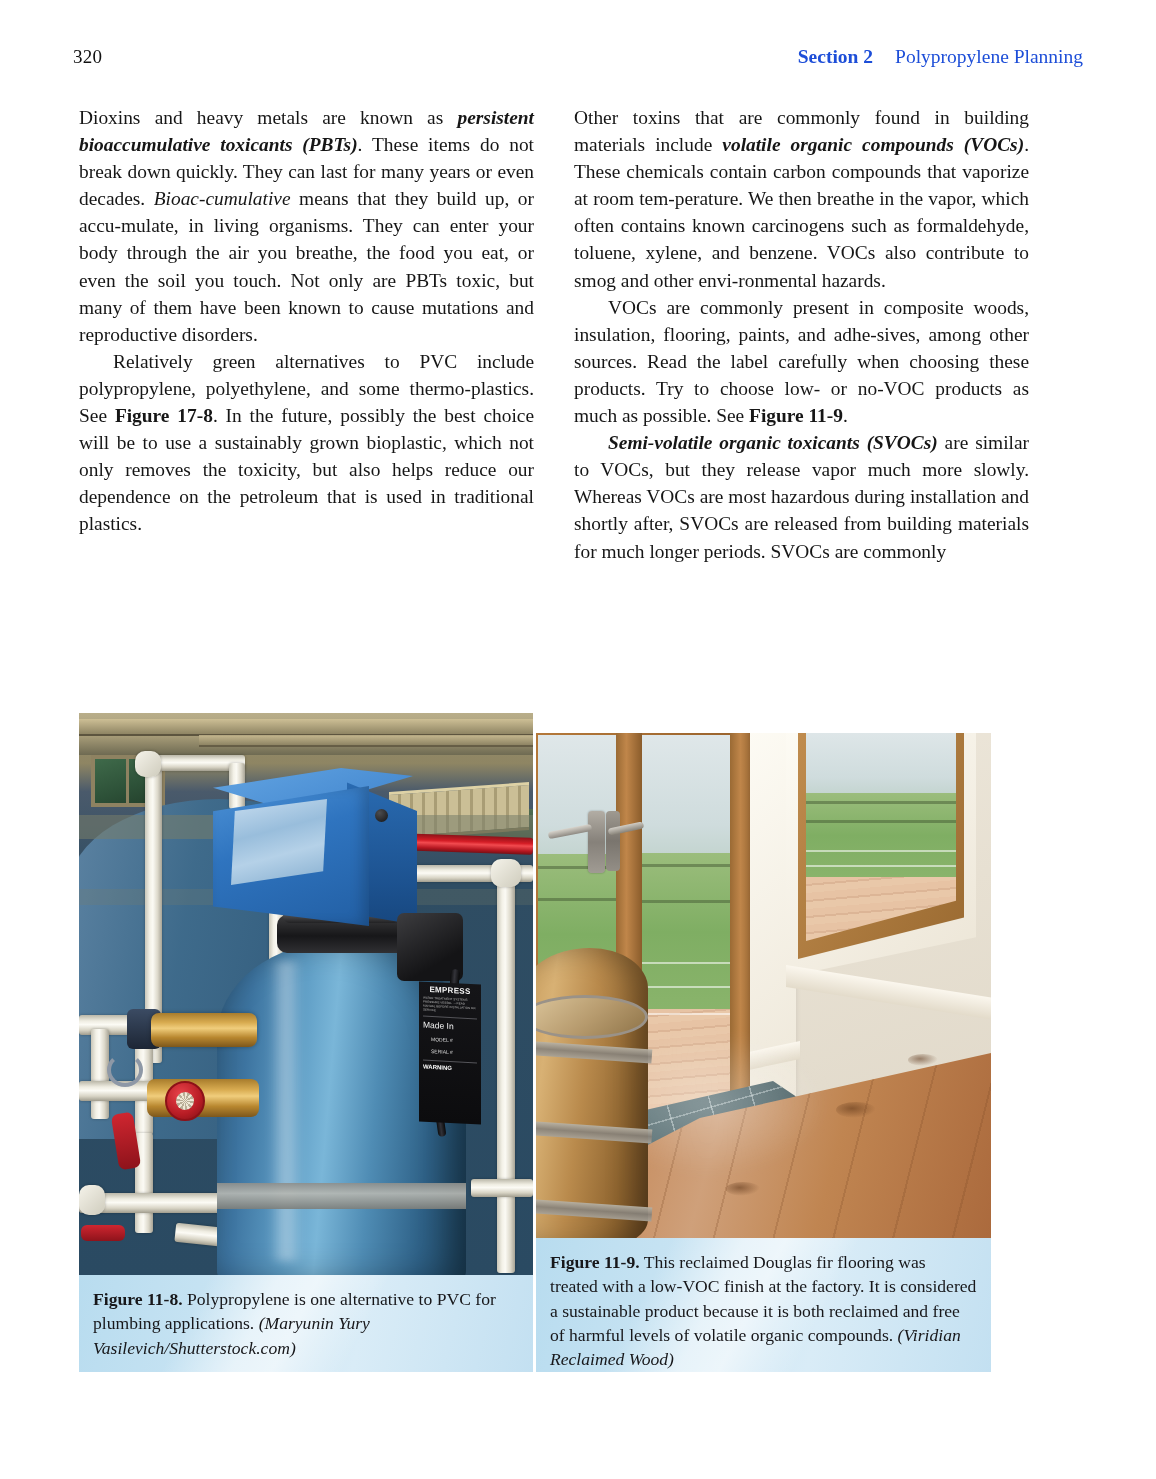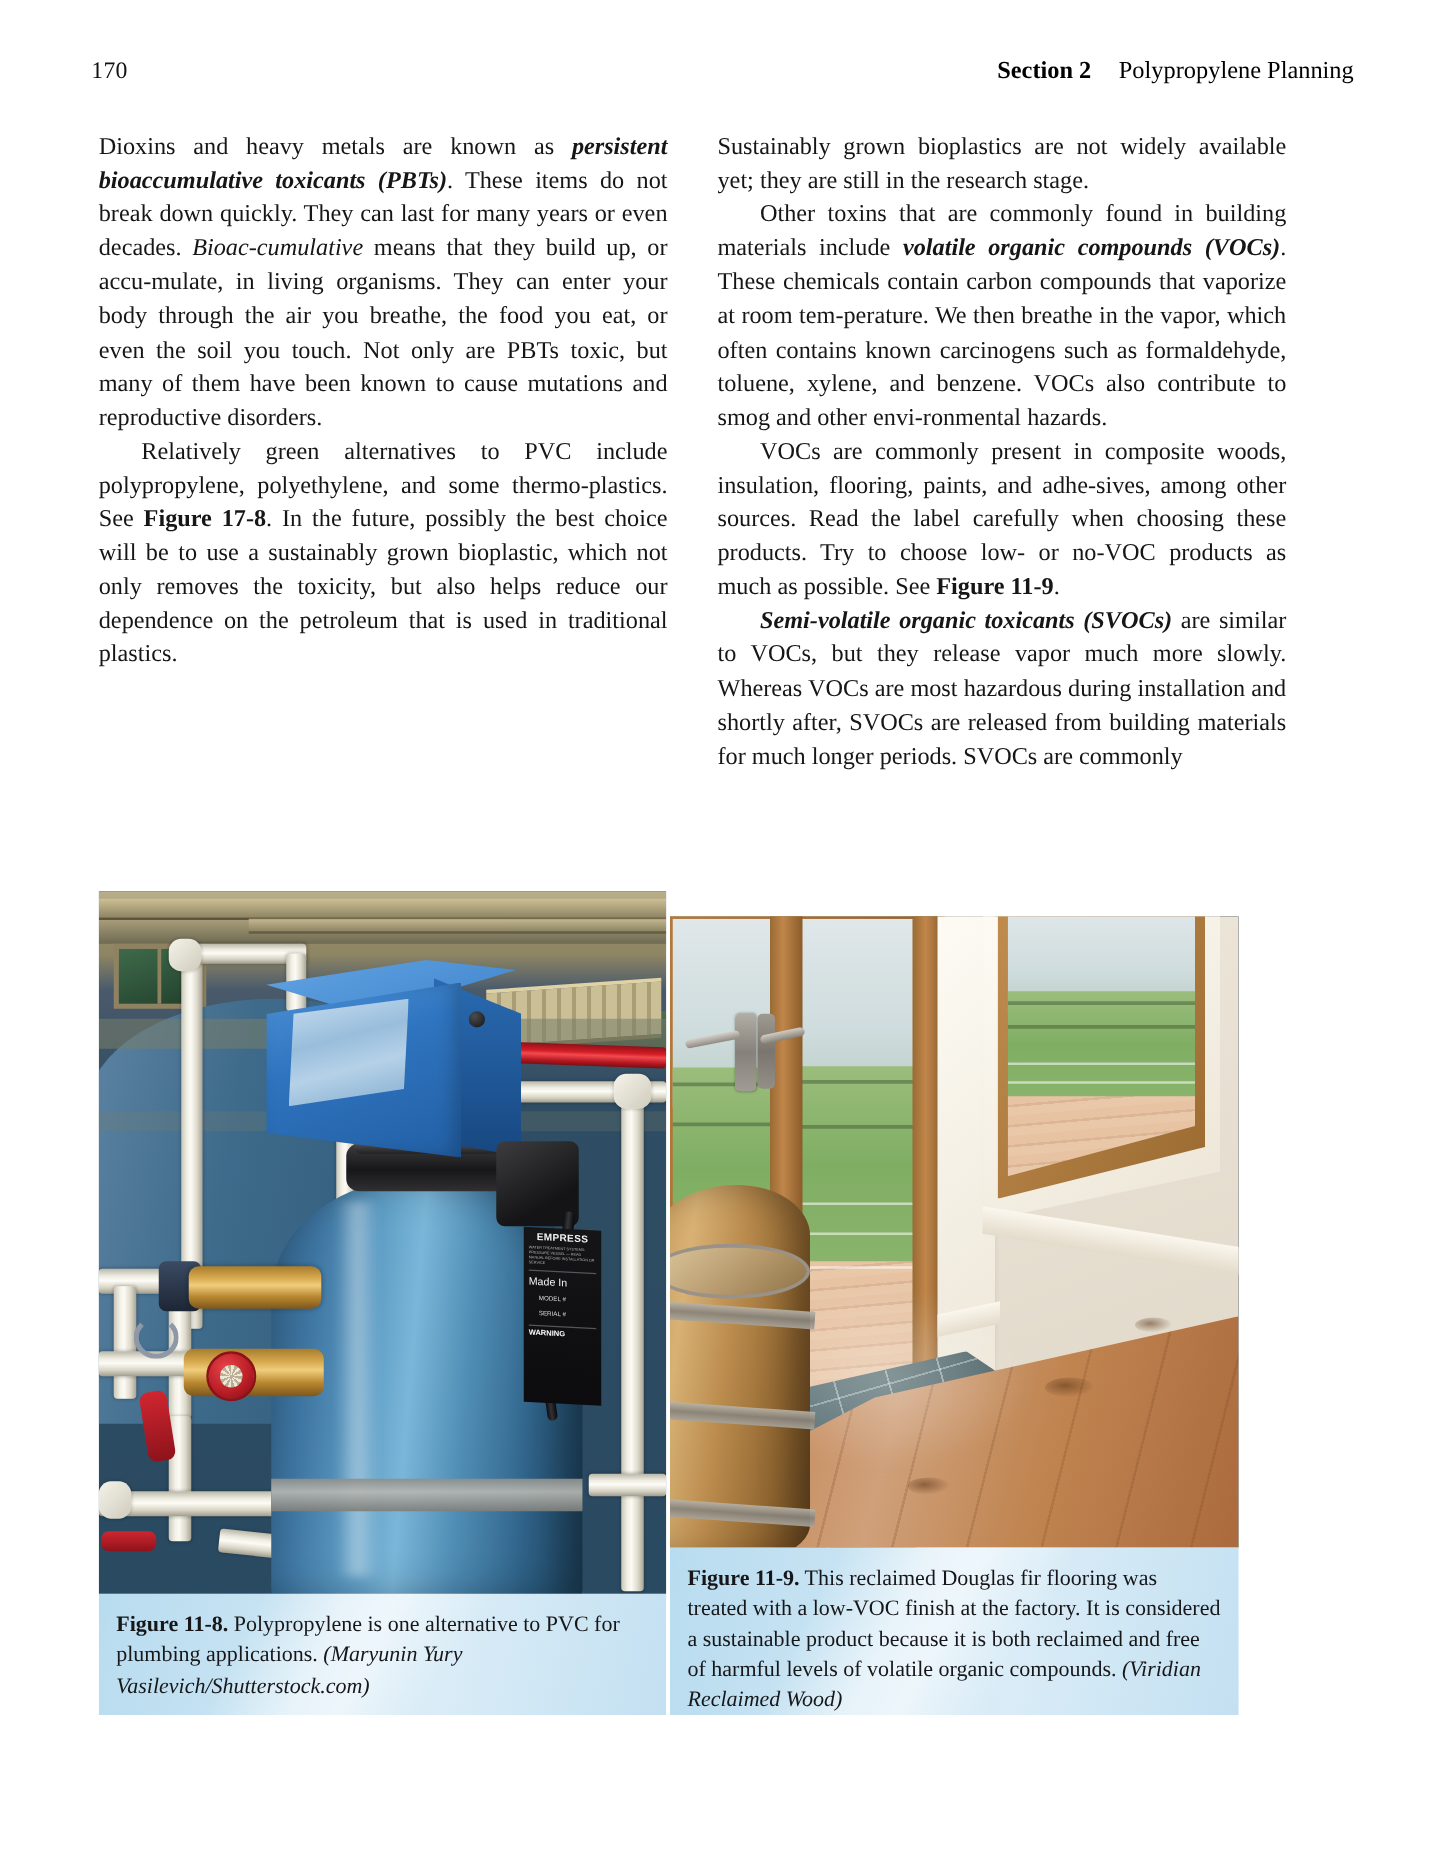--- a/index.html
+++ b/index.html
@@ -30,21 +30,21 @@
   #page-number {
     font-size: 19px;
     letter-spacing: 0.2px;
     color: #111;
   }
   #running-head-right {
     display: flex;
     align-items: baseline;
     gap: 22px;
     font-size: 19.5px;
-    color: #000000;
+    color: #1d4ed8;
   }
   #running-head-section { font-weight: bold; }
   #running-head-title { font-weight: normal; }
 
   
   #columns {
     position: absolute;
     top: 104px;
     left: 79px;
     width: 999px;
@@ -464,34 +464,33 @@
   .p2-knot {
     position: absolute;
     border-radius: 50%;
     background: radial-gradient(ellipse at 40% 40%, rgba(90,50,22,.55), rgba(150,95,52,0) 70%);
   }
 </style>
 </head>
 <body>
 
 <div id="running-head">
-  <div id="page-number">170</div>
+  <div id="page-number">320</div>
   <div id="running-head-right">
     <span id="running-head-section">Section 2</span>
     <span id="running-head-title">Polypropylene Planning</span>
   </div>
 </div>
 
 <div id="columns">
   <div class="column">
     <p class="para">Dioxins and heavy metals are known as <span class="bi">persistent bioaccumulative toxicants (PBTs)</span>. These items do not break down quickly. They can last for many years or even decades. <i>Bioac-cumulative</i> means that they build up, or accu-mulate, in living organisms. They can enter your body through the air you breathe, the food you eat, or even the soil you touch. Not only are PBTs toxic, but many of them have been known to cause mutations and reproductive disorders.</p>
     <p class="para">Relatively green alternatives to PVC include polypropylene, polyethylene, and some thermo-plastics. See <b>Figure 17-8</b>. In the future, possibly the best choice will be to use a sustainably grown bioplastic, which not only removes the toxicity, but also helps reduce our dependence on the petroleum that is used in traditional plastics.</p>
   </div>
   <div class="column">
-    <p class="para">Sustainably grown bioplastics are not widely available yet; they are still in the research stage.</p>
     <p class="para">Other toxins that are commonly found in building materials include <span class="bi">volatile organic compounds (VOCs)</span>. These chemicals contain carbon compounds that vaporize at room tem-perature. We then breathe in the vapor, which often contains known carcinogens such as formaldehyde, toluene, xylene, and benzene. VOCs also contribute to smog and other envi-ronmental hazards.</p>
     <p class="para">VOCs are commonly present in composite woods, insulation, flooring, paints, and adhe-sives, among other sources. Read the label carefully when choosing these products. Try to choose low- or no-VOC products as much as possible. See <b>Figure 11-9</b>.</p>
     <p class="para"><span class="bi">Semi-volatile organic toxicants (SVOCs)</span> are similar to VOCs, but they release vapor much more slowly. Whereas VOCs are most hazardous during installation and shortly after, SVOCs are released from building materials for much longer periods. SVOCs are commonly</p>
   </div>
 </div>
 
 <div class="figure" id="figure-left">
   <div class="photo" id="photo-left">
     <div class="p1-bg"></div>
     <div class="p1-ceiling"></div>

